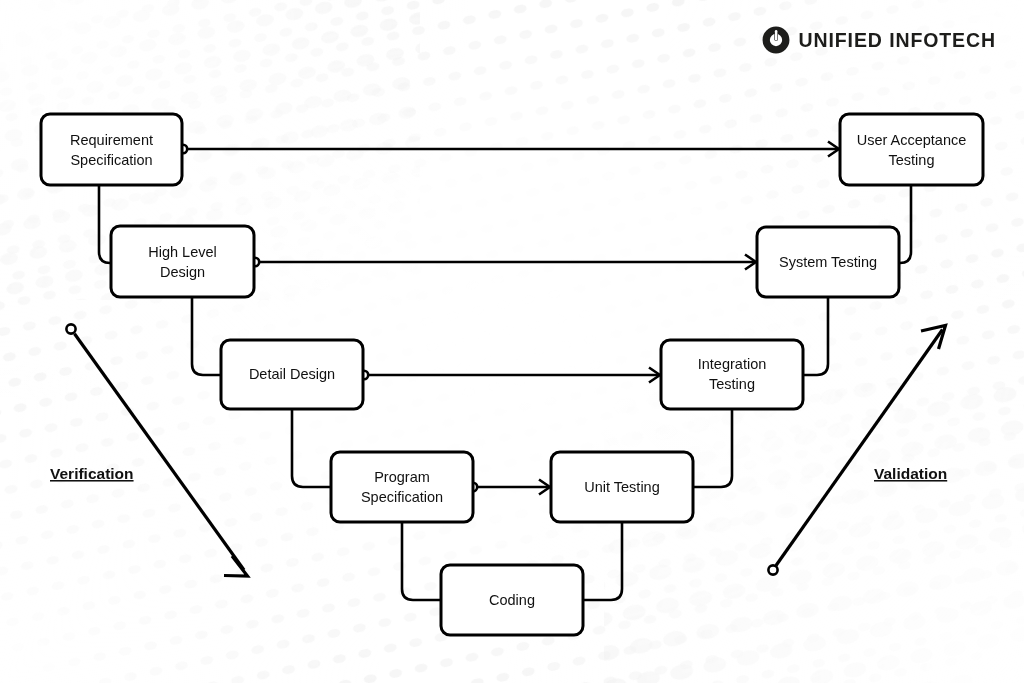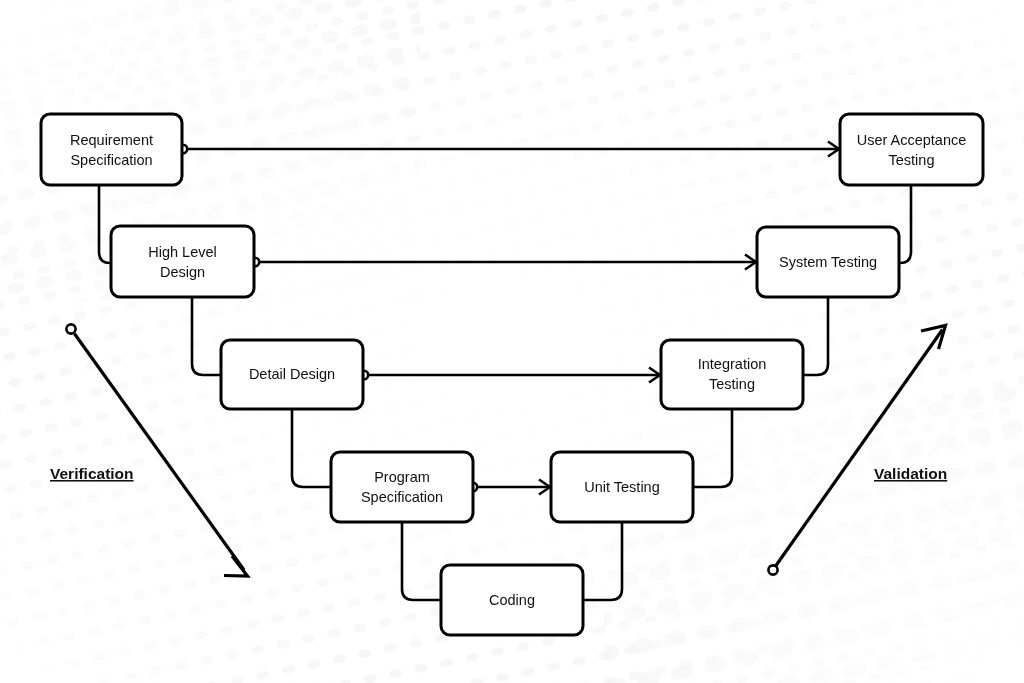--- a/index.html
+++ b/index.html
@@ -158,20 +158,29 @@
         <rect x="0" y="0" width="420" height="300" fill="url(#dotsMed)" mask="url(#edgeMask)"></rect>
         <rect x="604" y="383" width="420" height="300" fill="url(#dotsBig)" mask="url(#edgeMask)"></rect>
       </g>
       <rect x="0" y="0" width="1024" height="683" fill="url(#fadeTL)"></rect>
       <rect x="0" y="0" width="1024" height="683" fill="url(#fadeBR)"></rect>
       <rect x="0" y="0" width="1024" height="683" fill="url(#fadeTR)"></rect>
       <rect x="0" y="0" width="1024" height="683" fill="url(#fadeBL)"></rect>
     </svg>
   </div>
 
+  <div id="logo">
+    <svg class="mark" viewBox="0 0 100 100" aria-hidden="true">
+      <path d="M50 2 A48 48 0 1 0 98 50 L98 50 L72 50 A22 22 0 1 1 50 28 Z" fill="#1d1d1b"></path>
+      <path d="M50 2 L50 2 A48 48 0 0 1 98 50 L72 50 A22 22 0 0 0 50 28 Z" fill="#1d1d1b"></path>
+      <rect x="44" y="10" width="13" height="44" rx="6.5" fill="#1d1d1b"></rect>
+      <rect x="46" y="14" width="9" height="38" rx="4.5" fill="#ffffff"></rect>
+    </svg>
+    <span class="wordmark">UNIFIED INFOTECH</span>
+  </div>
 
   <svg id="diagram" width="1024" height="683" viewBox="0 0 1024 683">
 
     <g>
 
       <path class="connector" d="M 99 185 L 99 252 Q 99 263 110 263 L 113 263"></path>
       <path class="connector" d="M 192 297 L 192 364 Q 192 375 203 375 L 222 375"></path>
       <path class="connector" d="M 292 409 L 292 476 Q 292 487 303 487 L 332 487"></path>
       <path class="connector" d="M 402 522 L 402 589 Q 402 600 413 600 L 442 600"></path>
 

